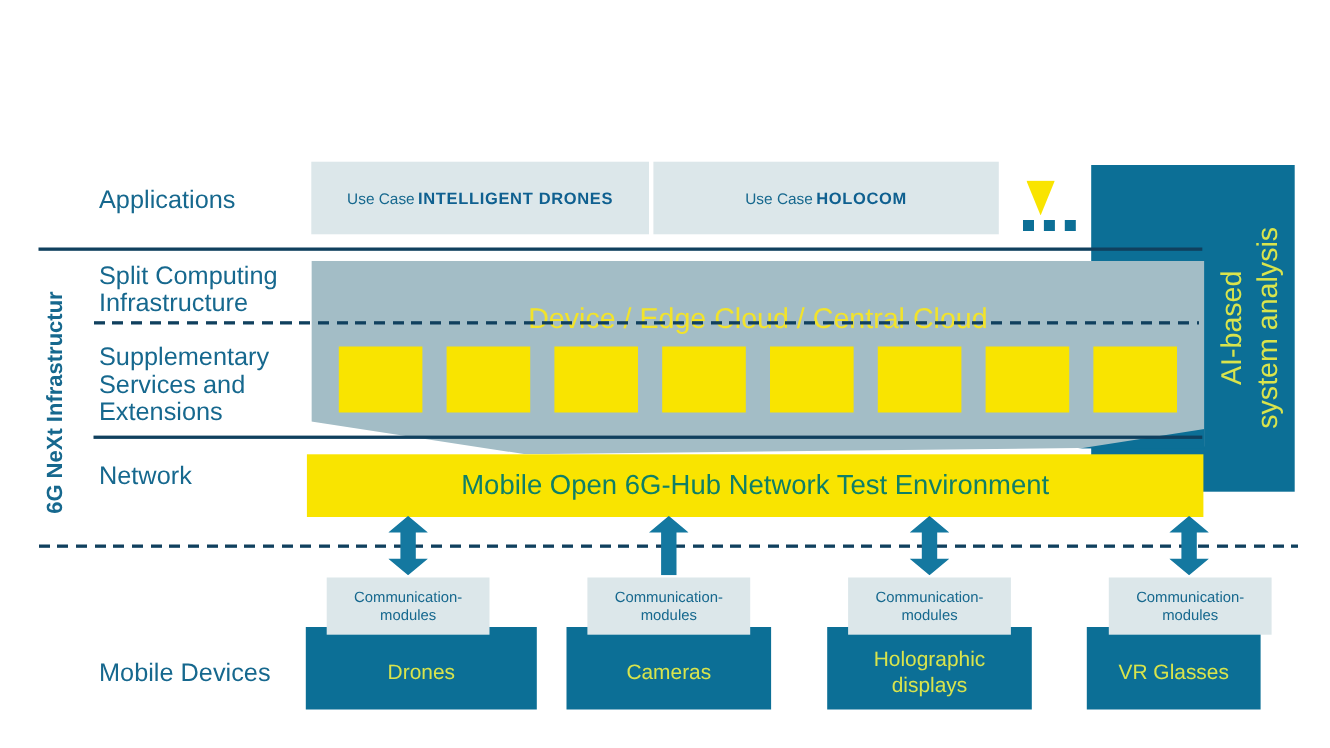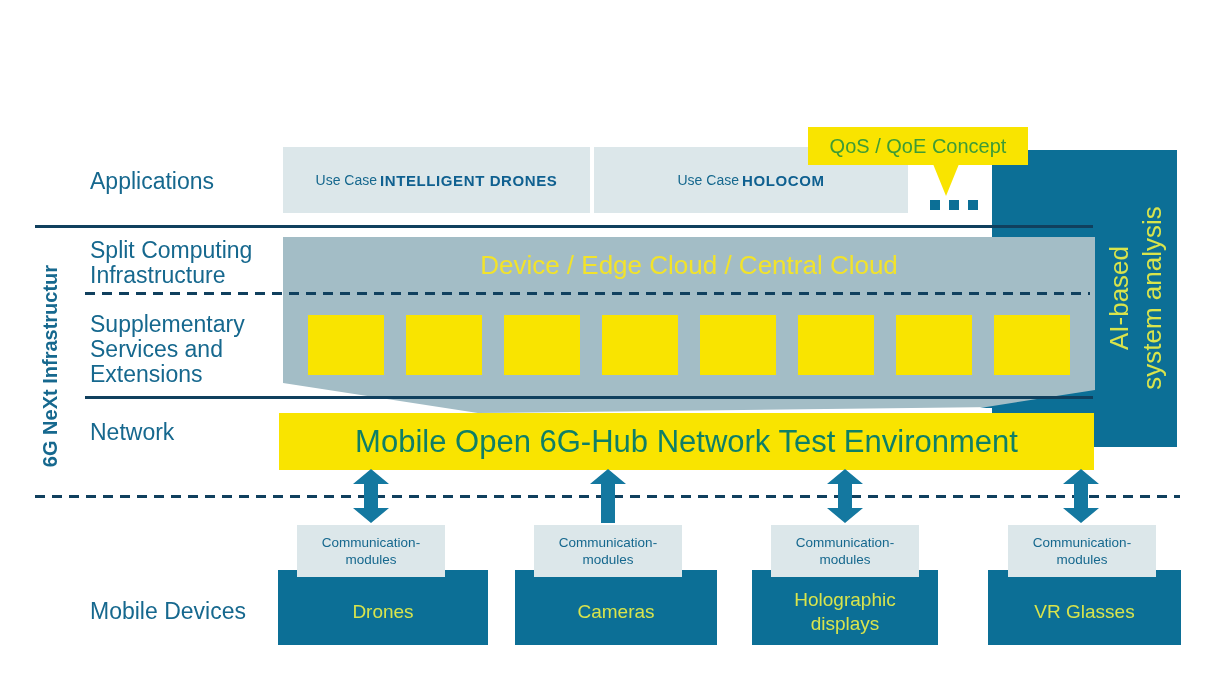--- a/index.html
+++ b/index.html
@@ -37,27 +37,27 @@
     background:repeating-linear-gradient(90deg,var(--navy) 0 10px,transparent 10px 17px);}
 
   
   .ai-panel{background:var(--teal);z-index:1;}
   .ai-text{width:300px;height:66px;transform:rotate(-90deg);text-align:center;
     color:var(--device-text);font-size:26px;line-height:33px;z-index:2;}
 
   
   .gray-panel{background:var(--gray-panel);z-index:2;
     clip-path:polygon(0 0,100% 0,100% 96%,24% 100%,0 83%);}
-  .panel-title{width:812px;text-align:center;color:#F2E32B;font-size:26px;z-index:3;}
+  .panel-title{width:812px;text-align:center;color:#F2E32B;font-size:26px;z-index:3;margin-top:24px;}
   .sq-row{display:flex;gap:22px;z-index:3;}
   .sq{width:76px;height:60px;background:var(--yellow);}
   .teal-wedge{background:var(--teal);clip-path:polygon(0 100%,100% 0,100% 100%);z-index:3;}
 
   
-  .net-bar{background:var(--yellow);color:var(--bar-text);font-size:31px;
+  .net-bar{background:var(--yellow);color:var(--bar-text);font-size:25px;
     display:flex;align-items:center;justify-content:center;z-index:4;}
 
   
   .arrow{z-index:7;}
   .comm-box{background:var(--light-box);z-index:5;display:flex;flex-direction:column;
     align-items:center;justify-content:center;color:var(--label-teal);
     font-size:13.5px;line-height:17px;}
   .device-box{background:var(--teal);z-index:4;display:flex;align-items:center;
     justify-content:center;padding-top:8px;box-sizing:border-box;}
   .device-box .dname{color:var(--device-text);font-size:19px;line-height:24px;
@@ -96,21 +96,20 @@
     <div class="uc1">Use Case</div>
     <div class="uc2">HOLOCOM</div>
   </div>
 
   <div class="abs dots" style="left:930px;top:200px;">
     <span></span>
     <span></span>
     <span></span>
   </div>
 
-  <div class="abs callout" style="left:808px;top:127px;width:220px;height:38px;">QoS / QoE Concept</div>
   <div class="abs callout-tail" style="left:933px;top:164px;width:26px;height:32px;"></div>
 
   <div class="abs ai-panel" style="left:992px;top:150px;width:185px;height:297px;"></div>
   <div class="abs ai-text" style="left:986px;top:265px;">
     <div>AI-based</div>
     <div>system analysis</div>
   </div>
 
   <div class="abs hline" style="left:35px;top:225px;width:1058px;height:3px;"></div>
 
@@ -149,21 +148,21 @@
     <div class="dname">Drones</div>
   </div>
 
   <svg class="abs arrow" style="left:590px;top:469px;" width="36" height="54" viewBox="0 0 36 54">
     <polygon points="18,0 36,15 25,15 25,54 11,54 11,15 0,15" fill="#1478A0"></polygon>
   </svg>
   <div class="abs comm-box" style="left:534px;top:525px;width:148px;height:52px;">
     <div>Communication-</div>
     <div>modules</div>
   </div>
-  <div class="abs device-box" style="left:515px;top:570px;width:202px;height:75px;">
+  <div class="abs device-box" style="left:515px;top:570px;width:186px;height:75px;">
     <div class="dname">Cameras</div>
   </div>
 
   <svg class="abs arrow" style="left:827px;top:469px;" width="36" height="54" viewBox="0 0 36 54">
     <polygon points="18,0 36,15 25,15 25,39 36,39 18,54 0,39 11,39 11,15 0,15" fill="#1478A0"></polygon>
   </svg>
   <div class="abs comm-box" style="left:771px;top:525px;width:148px;height:52px;">
     <div>Communication-</div>
     <div>modules</div>
   </div>
@@ -171,17 +170,17 @@
     <div class="dname">Holographic displays</div>
   </div>
 
   <svg class="abs arrow" style="left:1063px;top:469px;" width="36" height="54" viewBox="0 0 36 54">
     <polygon points="18,0 36,15 25,15 25,39 36,39 18,54 0,39 11,39 11,15 0,15" fill="#1478A0"></polygon>
   </svg>
   <div class="abs comm-box" style="left:1008px;top:525px;width:148px;height:52px;">
     <div>Communication-</div>
     <div>modules</div>
   </div>
-  <div class="abs device-box" style="left:988px;top:570px;width:193px;height:75px;">
+  <div class="abs device-box" style="left:988px;top:570px;width:158px;height:75px;">
     <div class="dname">VR Glasses</div>
   </div>
 
 </div>
 
 </body></html>

